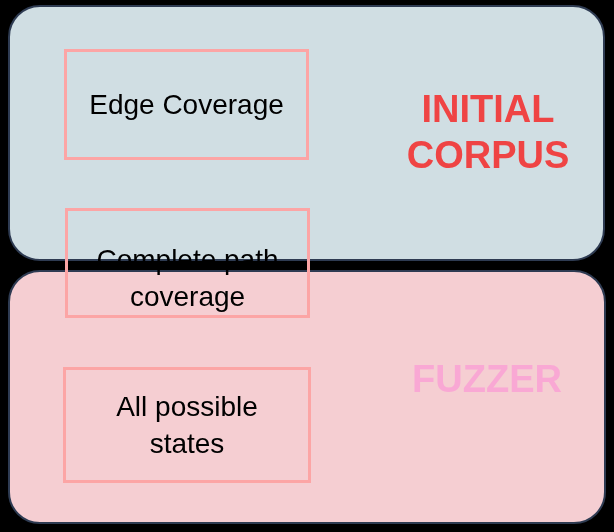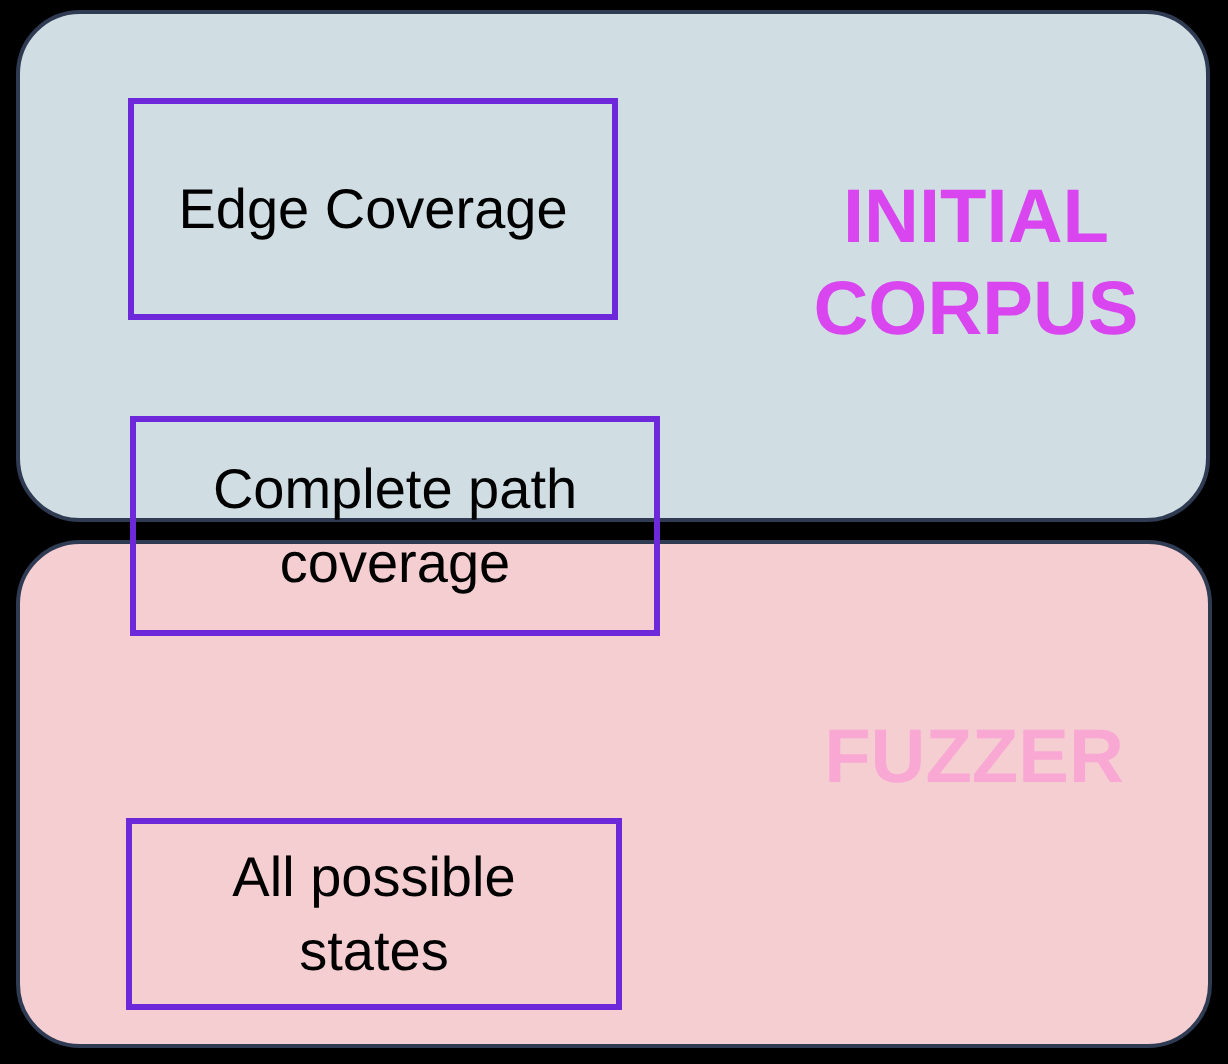--- a/index.html
+++ b/index.html
@@ -40,56 +40,56 @@
     font-weight: bold;
     font-size: 38px;
     line-height: 46px;
     text-align: center;
     letter-spacing: 0px;
   }
   .title-initial {
     left: 368px;
     top: 86px;
     width: 240px;
-    color: #d946ef;
+    color: #ef4444;
   }
   .title-fuzzer {
     left: 368px;
     top: 356px;
     width: 238px;
     color: #f9a8d4;
   }
   .concept-box {
     position: absolute;
     box-sizing: border-box;
-    border: 3px solid #6d28d9;
+    border: 3px solid #fca5a5;
     background: transparent;
     display: flex;
     align-items: center;
     justify-content: center;
     z-index: 5;
   }
   .box-edge {
     left: 64px;
     top: 49px;
     width: 245px;
     height: 111px;
   }
   .box-path {
     left: 65px;
     top: 208px;
-    width: 265px;
+    width: 245px;
     height: 110px;
+    align-items: flex-end;
   }
   .box-states {
     left: 63px;
     top: 367px;
     width: 248px;
-    height: 96px;
-    margin-top: 42px;
+    height: 116px;
   }
   .box-label {
     display: block;
     width: 210px;
     text-align: center;
     font-size: 28px;
     line-height: 37px;
     color: #000000;
   }
 </style>

